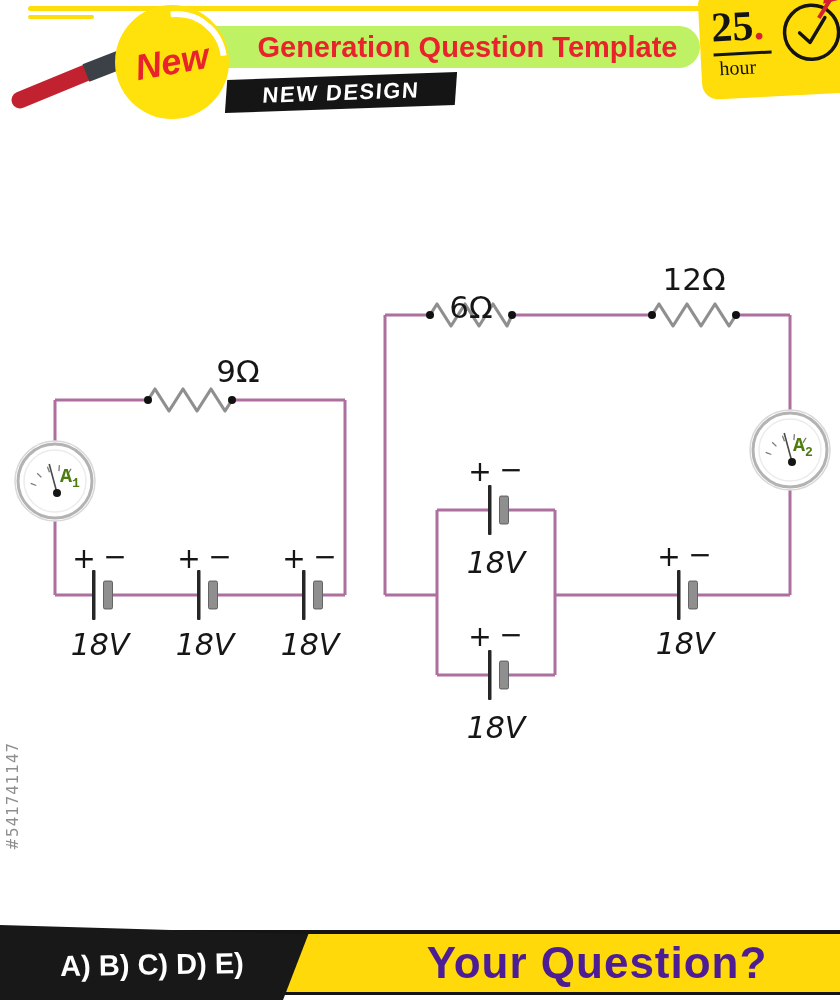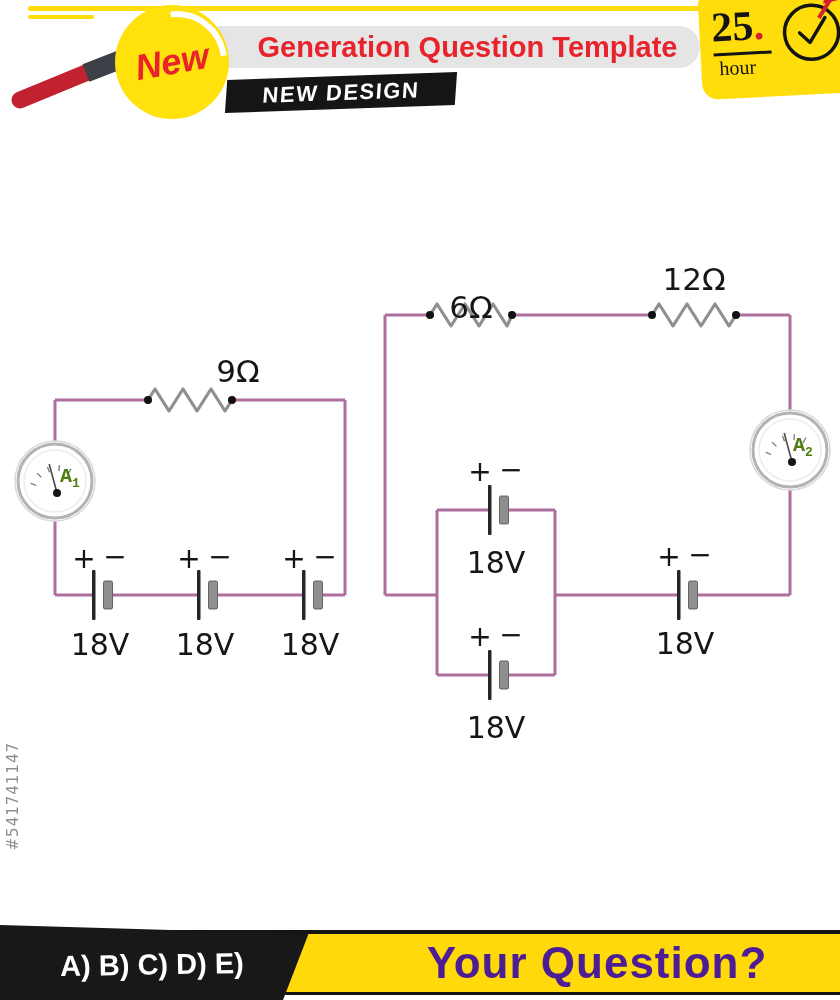--- a/index.html
+++ b/index.html
@@ -5,21 +5,21 @@
   html,body{margin:0;padding:0;background:#fff;}
   .page{position:relative;width:840px;height:1000px;background:#ffffff;overflow:hidden;
         font-family:"Liberation Sans",sans-serif;}
   .abs{position:absolute;}
 
   
   .topline{position:absolute;background:#ffdd0a;border-radius:3px;}
   .topline.long{left:28px;top:6px;width:688px;height:5px;}
   .topline.short{left:28px;top:15px;width:66px;height:4px;}
 
-  .ribbon{position:absolute;left:140px;top:26px;width:560px;height:42px;background:#e5e5e5;
+  .ribbon{position:absolute;left:140px;top:26px;width:560px;height:42px;background:#bef264;
           border-radius:21px;display:flex;align-items:center;justify-content:center;
           padding-left:95px;box-sizing:border-box;z-index:1;}
   .ribbon-title{font-weight:bold;font-size:29px;color:#e8232b;white-space:nowrap;}
 
   .handle-svg{position:absolute;left:0;top:0;z-index:2;}
   .lens{position:absolute;left:115px;top:5px;width:114px;height:114px;border-radius:50%;
         background:#ffe10c;z-index:3;display:flex;align-items:center;justify-content:center;}
   .lens::after{content:"";position:absolute;left:10%;top:5%;width:78%;height:78%;border-radius:50%;
         border:6px solid transparent;border-top-color:#ffffff;transform:rotate(38deg);}
   .lens-text{font-weight:bold;font-style:italic;font-size:36px;color:#e8232b;transform:rotate(-10deg);}
@@ -34,21 +34,21 @@
         font-weight:bold;font-size:42px;color:#141414;}
   .clock-number .dot{color:#d42030;}
   .clock-rule{position:absolute;left:13px;top:64px;width:58px;height:3px;background:#141414;}
   .clock-unit{position:absolute;left:18px;top:68px;font-family:"Liberation Serif",serif;
         font-size:20px;color:#141414;}
 
   
   .clabel{position:absolute;transform:translate(-50%,-50%);font-family:"DejaVu Sans",sans-serif;
         color:#161616;white-space:nowrap;z-index:4;}
   .ohm{font-size:31px;}
-  .volt{font-size:30px;}
+  .volt{font-size:30px;font-style:italic;}
   .sign{font-size:28px;}
   .ammlabel{position:absolute;transform:translate(-50%,-50%);font-family:Liberation Mono, monospace;
         font-weight:bold;font-size:20px;color:#4d7c0f;z-index:5;white-space:nowrap;}
   .ammlabel sub{font-size:13px;}
 
   .circuit-svg{position:absolute;left:0;top:0;z-index:3;}
 
   .watermark{position:absolute;left:4px;top:742px;writing-mode:vertical-rl;transform:rotate(180deg);
         font-family:"DejaVu Sans",sans-serif;font-size:15px;color:#8e8e8e;letter-spacing:1px;}
 

